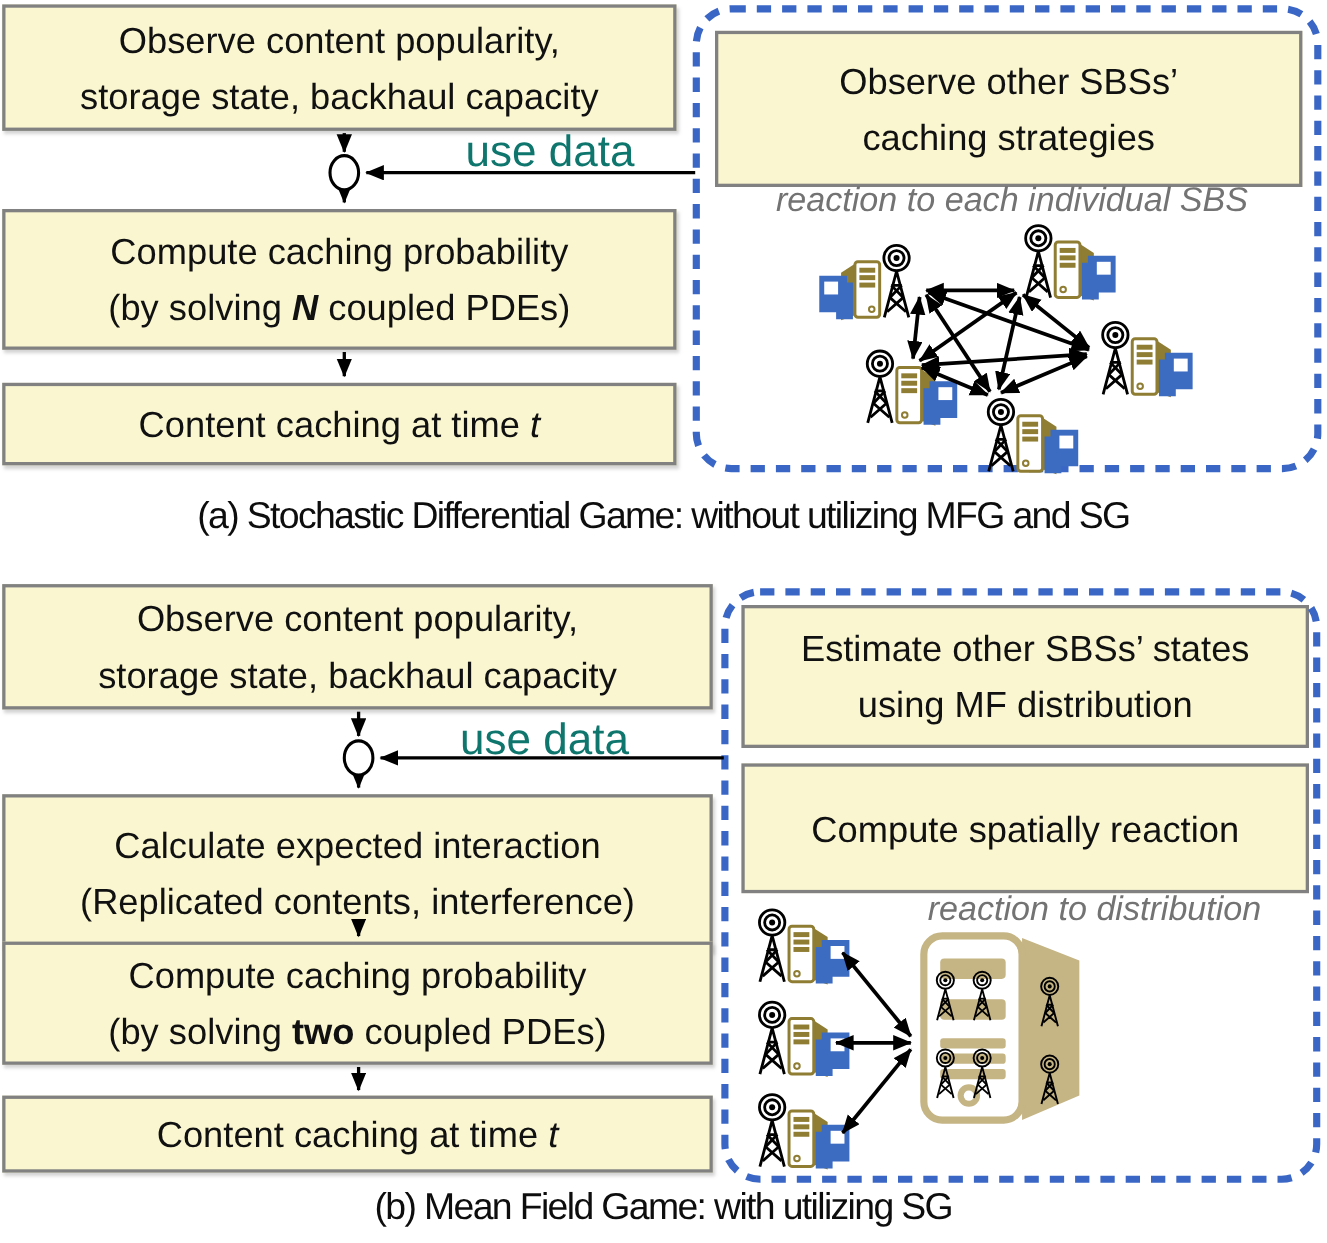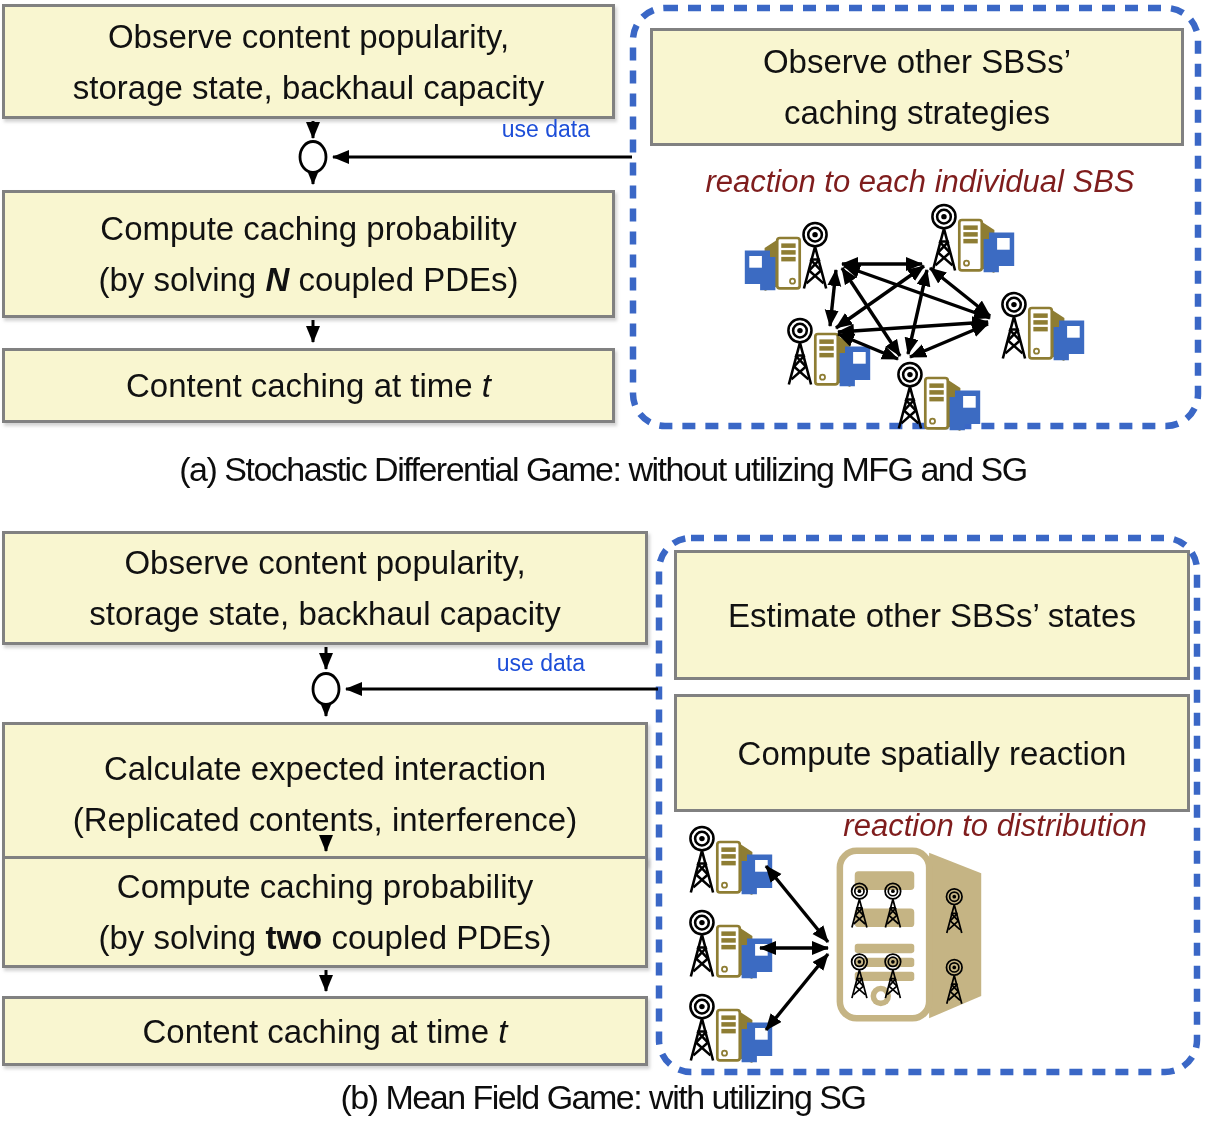--- a/index.html
+++ b/index.html
@@ -32,30 +32,30 @@
     position:absolute;
     left:0;width:1206px;
     text-align:center;
     font-size:34px;
     letter-spacing:-1.5px;
     color:#0d0d0d;
     white-space:nowrap;
   }
   .uselabel{
     position:absolute;
-    font-size:23px;
-    color:#1d4ed8;
-    text-align:right;
+    font-size:40px;
+    color:#0f766e;
+    text-align:center;
     white-space:nowrap;
   }
   .notetext{
     position:absolute;
     font-style:italic;
     font-size:31px;
-    color:#7f1d1d;
+    color:#737373;
     text-align:center;
     white-space:nowrap;
   }
   .overlay{
     position:absolute;
     left:0;top:0;
     pointer-events:none;
   }
   .bolditalic{font-weight:bold;font-style:italic;}
   .boldonly{font-weight:bold;}
@@ -77,21 +77,21 @@
     <div class="bl">Compute caching probability</div>
     <div class="bl"><span>(by solving </span><span class="bolditalic">N</span><span> coupled PDEs)</span></div>
   </div>
 
   <div class="ybox" style="left:2px;top:348px;width:613px;height:75px">
     <div class="bl"><span>Content caching at time </span><span class="italiconly">t</span></div>
   </div>
 
   <div class="caption" style="top:450px">(a) Stochastic Differential Game: without utilizing MFG and SG</div>
 
-  <div class="ybox" style="left:650px;top:28px;width:534px;height:118px;box-shadow:none">
+  <div class="ybox" style="left:650px;top:28px;width:534px;height:142px;box-shadow:none">
     <div class="bl">Observe other SBSs’</div>
     <div class="bl">caching strategies</div>
   </div>
   <div class="notetext" style="left:660px;top:164px;width:520px">reaction to each individual SBS</div>
 
   <div class="ybox" style="left:2px;top:531px;width:646px;height:114px">
     <div class="bl">Observe content popularity,</div>
     <div class="bl">storage state, backhaul capacity</div>
   </div>
 
@@ -108,20 +108,21 @@
   </div>
 
   <div class="ybox" style="left:2px;top:996px;width:646px;height:70px">
     <div class="bl"><span>Content caching at time </span><span class="italiconly">t</span></div>
   </div>
 
   <div class="caption" style="top:1078px">(b) Mean Field Game: with utilizing SG</div>
 
   <div class="ybox" style="left:674px;top:550px;width:516px;height:130px;box-shadow:none">
     <div class="bl">Estimate other SBSs’ states</div>
+    <div class="bl">using MF distribution</div>
   </div>
   <div class="ybox" style="left:674px;top:694px;width:516px;height:118px;box-shadow:none">
     <div class="bl">Compute spatially reaction</div>
   </div>
   <div class="notetext" style="left:800px;top:808px;width:390px">reaction to distribution</div>
 
   <svg class="overlay" width="1206" height="1130" viewBox="0 0 1206 1130">
     <defs>
       <marker id="ah" markerUnits="userSpaceOnUse" markerWidth="19" markerHeight="16" refX="16" refY="7" orient="auto-start-reverse">
         <path d="M0,0 L17,7 L0,14 Z" fill="#000"></path>

